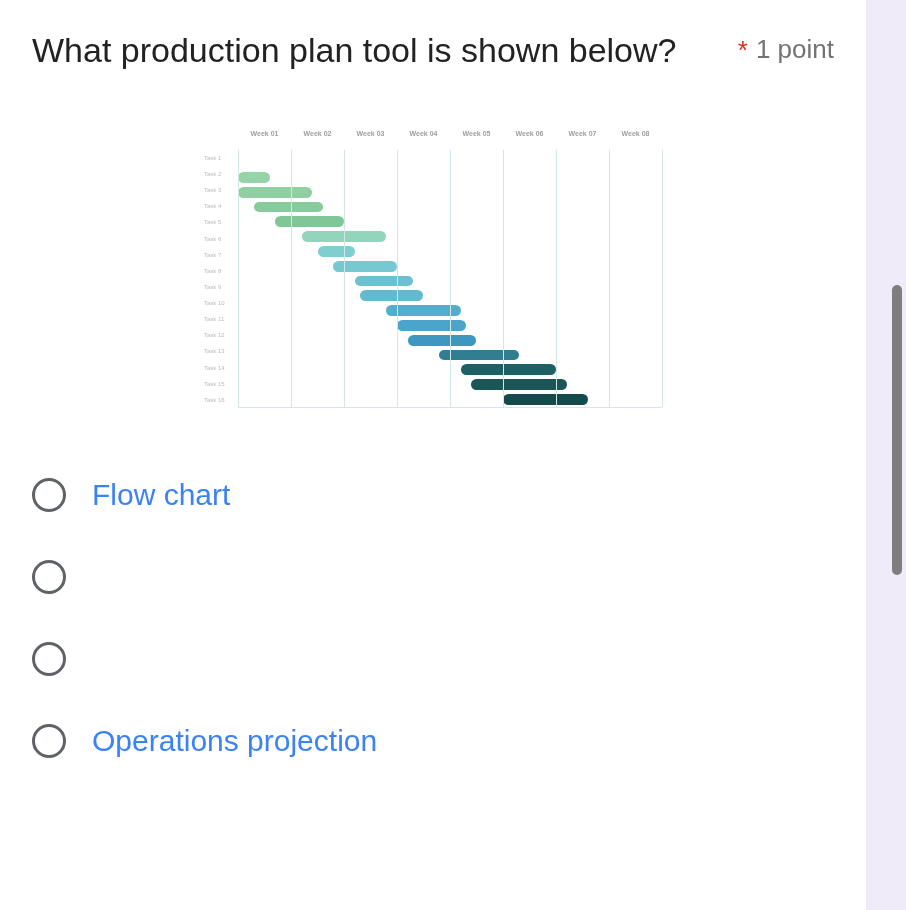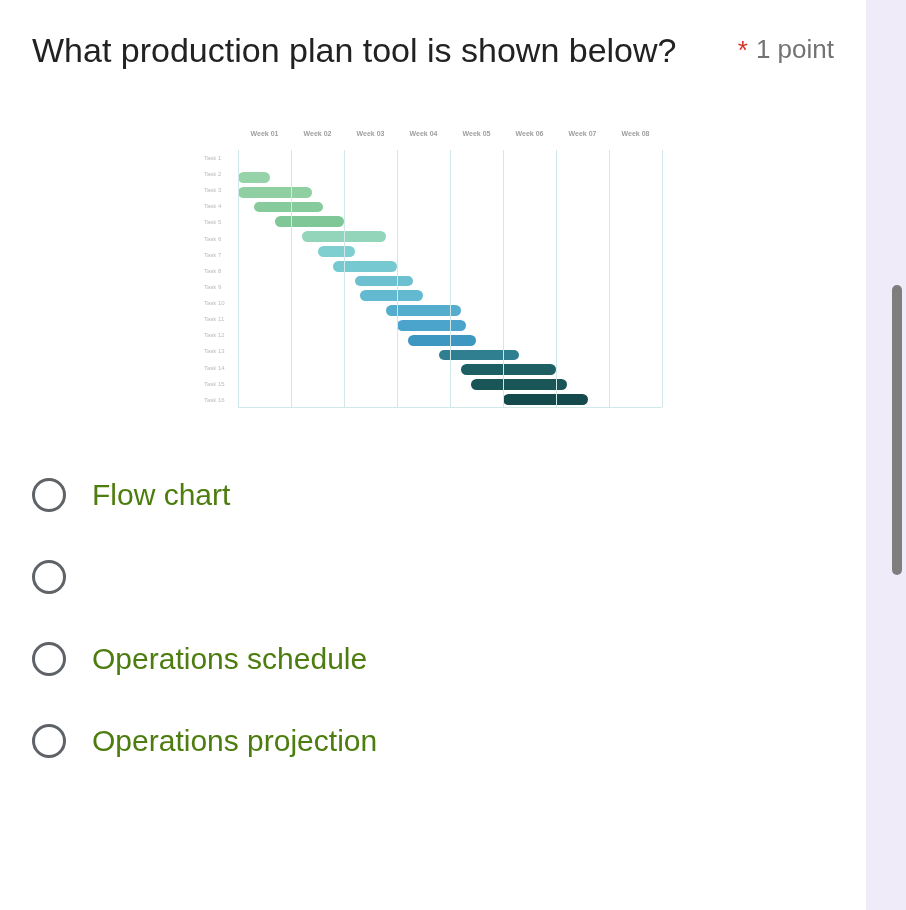--- a/index.html
+++ b/index.html
@@ -125,21 +125,21 @@
     cursor: pointer;
   }
   .radio {
     width: 34px; height: 34px;
     border: 3px solid #5f6368;
     border-radius: 50%;
     flex-shrink: 0;
   }
   .opt-label {
     font-size: 30px;
-    color: #4d7c0f;
+    color: #3b82f6;
   }
 </style>
 </head>
 <body>
 
 <div class="card">
   <div class="q-header">
     <div class="q-title">What production plan tool is shown below?</div>
     <div class="points-wrap">
       <span class="asterisk">*</span>
@@ -246,21 +246,20 @@
   <div class="options" id="options">
       <div class="option">
         <div class="radio"></div>
         <div class="opt-label">Flow chart</div>
       </div>
       <div class="option">
         <div class="radio"></div>
       </div>
       <div class="option">
         <div class="radio"></div>
-        <div class="opt-label">Operations schedule</div>
       </div>
       <div class="option">
         <div class="radio"></div>
         <div class="opt-label">Operations projection</div>
       </div>
     </div>
 </div>
 
 <div class="right-strip">
   <div class="scrollbar-thumb"></div>

